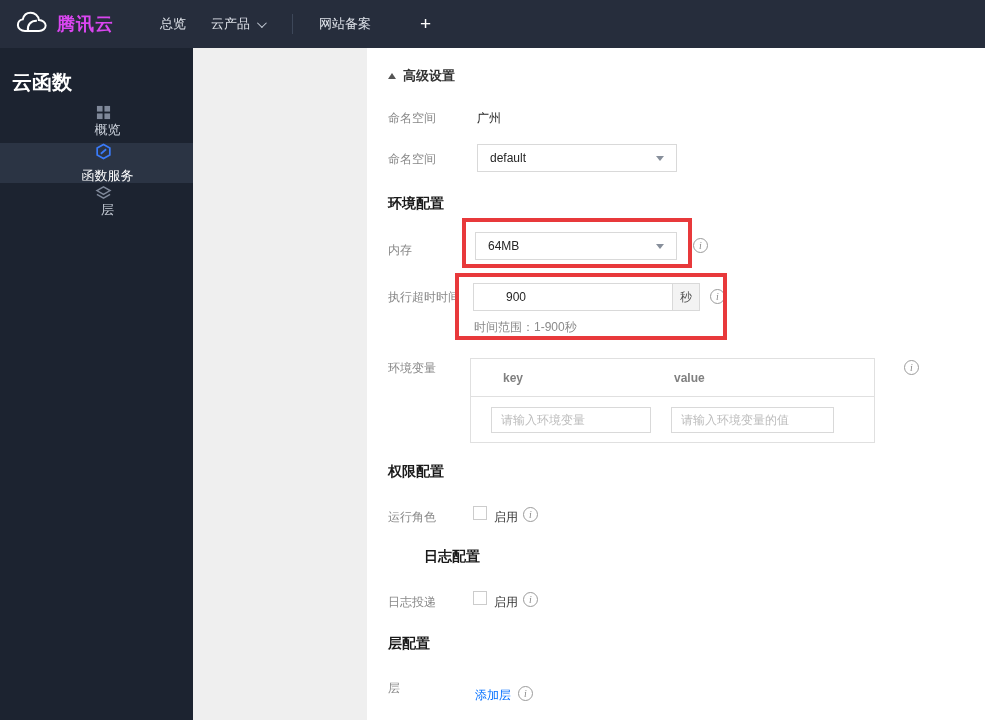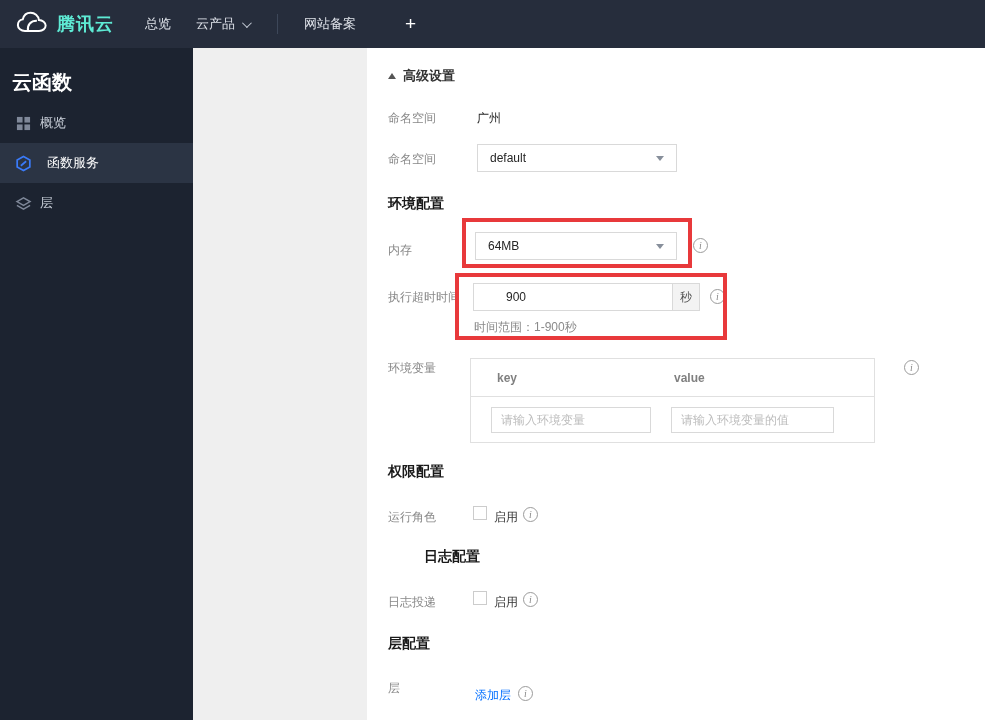--- a/index.html
+++ b/index.html
@@ -4,34 +4,34 @@
 <style>
   * { margin:0; padding:0; box-sizing:border-box; }
   html,body { width:985px; height:720px; overflow:hidden; }
   body { font-family:"Liberation Sans","DejaVu Sans",sans-serif; background:#fff; position:relative; }
   .app { position:absolute; left:0; top:0; width:985px; height:720px; }
 
   
   .topbar { position:absolute; left:0; top:0; width:985px; height:48px;
             background:var(--topbar-bg,#262d3c); display:flex; align-items:center; z-index:5; }
   .brand { display:flex; align-items:center; margin-left:16px; cursor:pointer; }
-  .brand-name { color:#5eead4; font-size:18px; font-weight:bold; margin-left:9px; letter-spacing:1px; }
-  .top-nav { display:flex; align-items:center; margin-left:31px;text-align:right; }
+  .brand-name { color:#d946ef; font-size:18px; font-weight:bold; margin-left:9px; letter-spacing:1px; }
+  .top-nav { display:flex; align-items:center; margin-left:46px;text-align:right; }
   .top-link { color:#dfe3ea; font-size:13px; margin:0 25px 0 0; cursor:pointer; white-space:nowrap; }
   .top-link.products { display:flex; align-items:center; margin-right:28px; }
   .caret-outline { width:7px; height:7px; border-right:1.5px solid #c2c9d4; border-bottom:1.5px solid #c2c9d4;
                    transform:rotate(45deg) translateY(-2px); margin-left:7px; }
   .top-divider { width:1px; height:20px; background:#3d4759; margin:0 26px 0 0; }
   .top-plus { color:#fff; font-size:19px; font-weight:300; margin-left:24px; cursor:pointer; }
 
   
   .sidebar { position:absolute; left:0; top:48px; width:193px; height:672px;
              background:var(--sidebar-bg,#1c2330); z-index:4; }
   .side-title { color:#fff; font-size:20px; font-weight:bold; padding:21px 0 0 12px; height:55px; }
-  .side-item { height:40px; display:flex; align-items:center; padding-left:14px; cursor:pointer; }
+  .side-item { height:40px; display:flex; align-items:center; padding-left:14px; cursor:pointer;flex-direction:column; }
   .side-item .icon { width:18px; height:18px; display:flex; align-items:center; justify-content:center; }
   .side-item .lbl { color:#ccd2dc; font-size:13px; margin-left:8px; }
   .side-item.active { background:var(--sidebar-active-bg,#2b3444);gap:7px; }
   .side-item.active .lbl { color:#fff; }
 
   
   .gray-panel { position:absolute; left:193px; top:48px; width:174px; height:672px; background:#efefef; }
   .content { position:absolute; left:367px; top:48px; width:618px; height:672px; background:#fff; }
 
   
@@ -168,21 +168,21 @@
     <div class="row-flex" style="left:106px; top:235px;">
       <input class="txt" style="width: 200px; padding-left: 32px;" value="900">
       <span class="suffix">秒</span>
     </div>
     <span class="info abs" style="left:343px; top:241px;"></span>
     <span class="hint" style="left:107px; top:271px;">时间范围：1-900秒</span>
 
     <span class="flabel" style="left:21px; top:312px;">环境变量</span>
     <div class="env-table">
       <div class="env-head">
-        <span class="col" style="left:26px;">key</span>
+        <span class="col" style="left:32px;">key</span>
         <span class="col" style="left:203px;">value</span>
       </div>
       <div class="env-row">
         <input class="txt" style="left: 20px; width: 160px;" placeholder="请输入环境变量">
         <input class="txt" style="left: 200px; width: 163px;" placeholder="请输入环境变量的值">
       </div>
     </div>
     <span class="info abs" style="left:537px; top:312px;"></span>
 
     <span class="sec-header" style="left:21px; top:415px;">权限配置</span>

